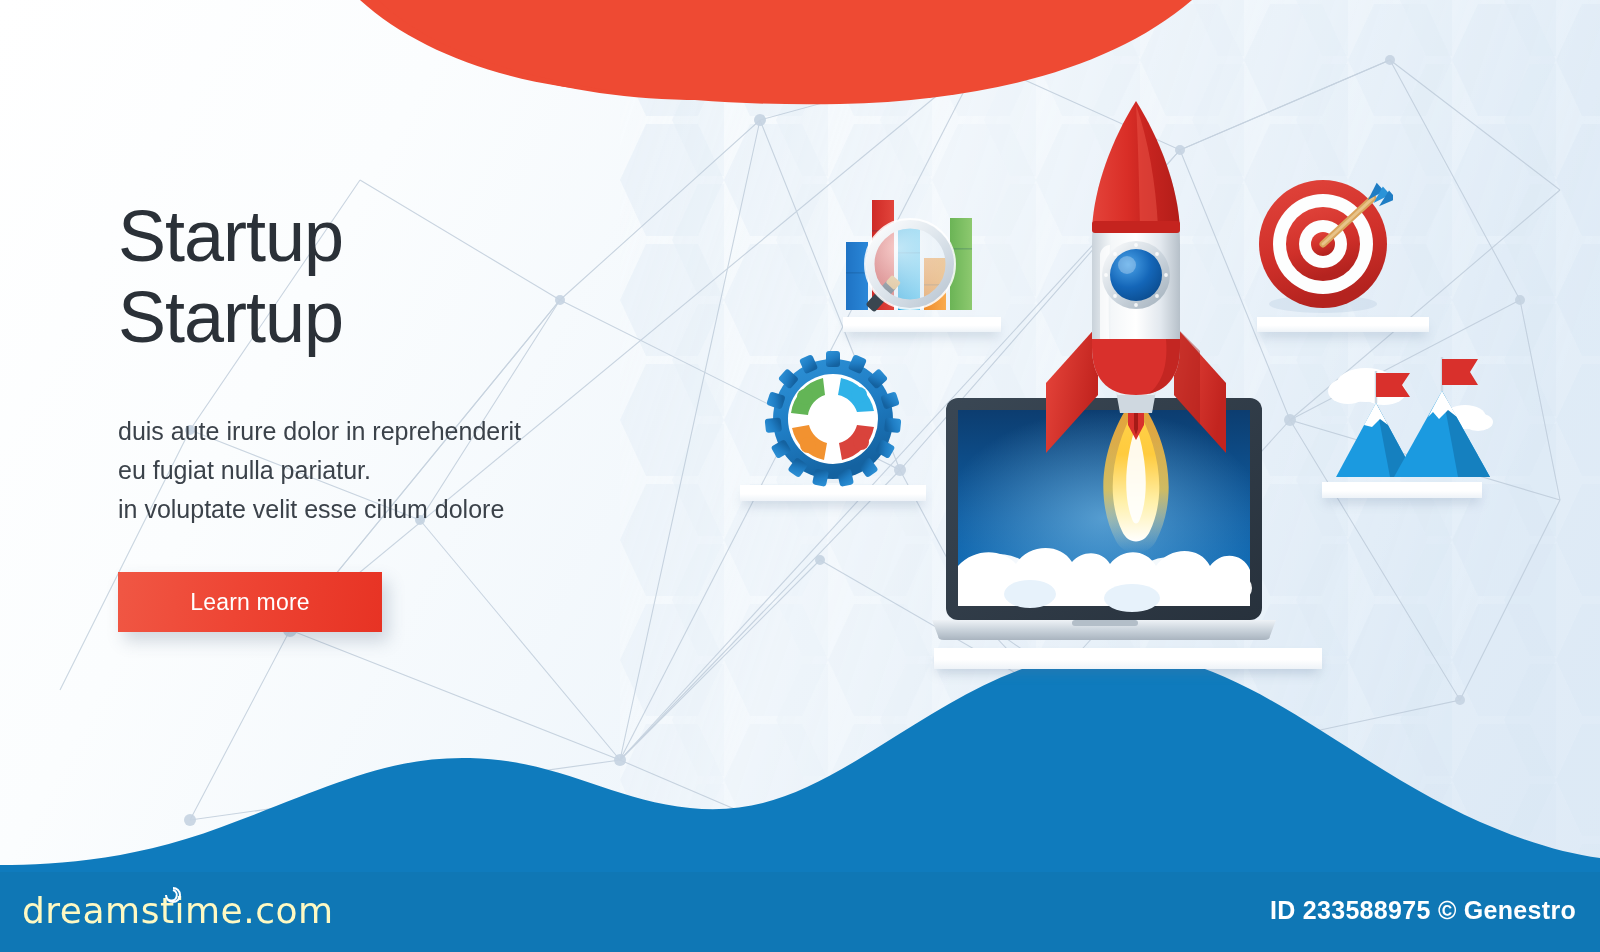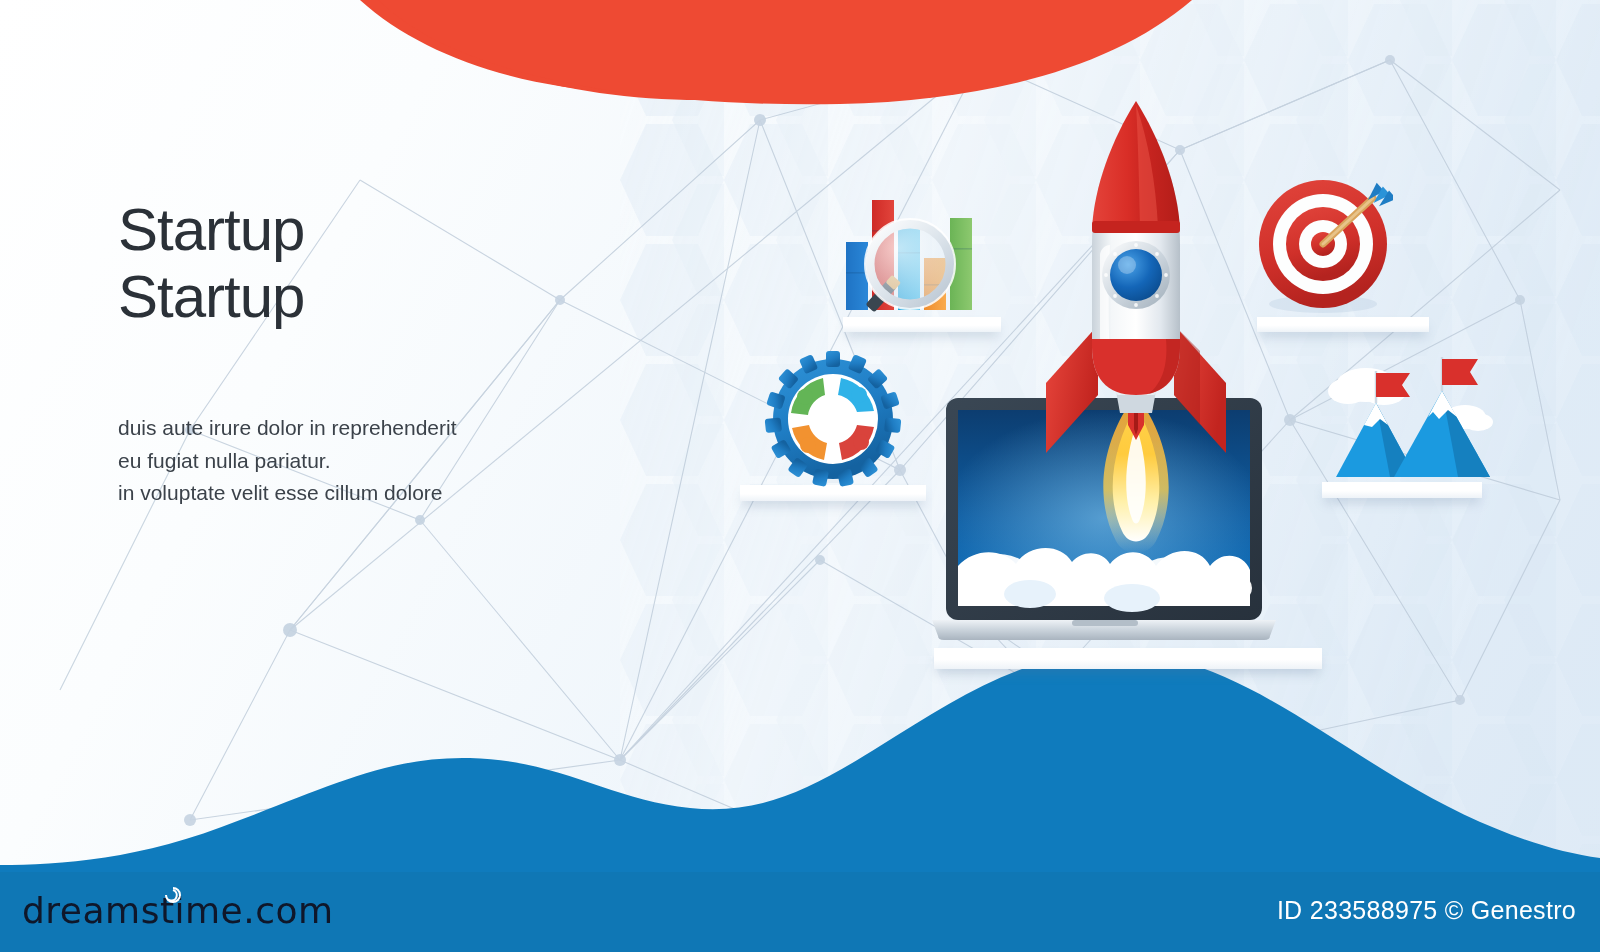--- a/index.html
+++ b/index.html
@@ -18,51 +18,51 @@
     position:absolute;left:620px;top:0;width:980px;height:872px;opacity:.55;
   }
   .bg-net{position:absolute;inset:0;}
   
   .blob-red{position:absolute;left:0;top:0;width:1600px;height:200px;}
   
   .wave-blue{position:absolute;left:0;top:660px;width:1600px;height:215px;}
   
   .headline{
     position:absolute;left:118px;top:196px;width:620px;
-    font-size:60px;line-height:1.12;font-weight:400;letter-spacing:-1px;
+    font-size:72px;line-height:1.12;font-weight:400;letter-spacing:-1px;
     color:#2b3138;
   }
   .subtext{
     position:absolute;left:118px;top:412px;width:430px;
-    font-size:21px;line-height:1.55;color:#3b424a;font-weight:400;
+    font-size:25px;line-height:1.55;color:#3b424a;font-weight:400;
   }
   .cta{
     position:absolute;left:118px;top:572px;width:264px;height:60px;
     border:0;cursor:pointer;padding:0;
     background:linear-gradient(100deg,#f05744 0%,#ee4534 45%,#e73324 100%);
     color:#fff;font-size:23px;font-family:"Liberation Sans",sans-serif;
     box-shadow:6px 9px 16px rgba(60,80,110,.22);
     letter-spacing:.2px;
   }
   
   .shelf{position:absolute;background:linear-gradient(180deg,#ffffff 0%,#ffffff 55%,#eef3f8 100%);
     box-shadow:0 7px 12px -3px rgba(90,120,150,.28);}
   
   .icon-wrap{position:absolute;}
   
   .footer{
     position:absolute;left:0;top:872px;width:1600px;height:80px;background:#0f77b5;
   }
   .ds-logo{
-    position:absolute;left:22px;top:18px;color:#0f172a;font-size:36px;
+    position:absolute;left:22px;top:18px;color:#fef9c3;font-size:36px;
     font-family:"DejaVu Sans", sans-serif;letter-spacing:.5px;font-weight:400;
   }
   .ds-spiral{position:absolute;left:162px;top:12px;}
   .ds-id{
-    position:absolute;right:24px;top:24px;color:#fff;font-size:25px;font-weight:normal;
+    position:absolute;right:24px;top:24px;color:#fff;font-size:25px;font-weight:bold;
     letter-spacing:.3px;
   }
 </style>
 </head>
 <body>
 
 <div id="stage">
 
   <div class="bg-base"></div>
 
@@ -151,20 +151,21 @@
     <div>Startup</div>
     <div>Startup</div>
   </div>
 
   <div class="subtext">
     <div>duis aute irure dolor in reprehenderit</div>
     <div>eu fugiat nulla pariatur.</div>
     <div>in voluptate velit esse  cillum dolore</div>
   </div>
 
+  <button class="cta">Learn more</button>
 
   <div class="shelf" style="left:843px;top:317px;width:158px;height:15px;"></div>
   <div class="shelf" style="left:740px;top:485px;width:186px;height:16px;"></div>
   <div class="shelf" style="left:1257px;top:317px;width:172px;height:15px;"></div>
   <div class="shelf" style="left:1322px;top:482px;width:160px;height:16px;"></div>
   <div class="shelf" style="left:934px;top:648px;width:388px;height:21px;"></div>
 
   <svg class="icon-wrap" style="left:838px;top:180px;width:170px;height:142px;" viewBox="0 0 170 142">
     <defs>
       <linearGradient id="gb1" x1="0" y1="0" x2="1" y2="0">

